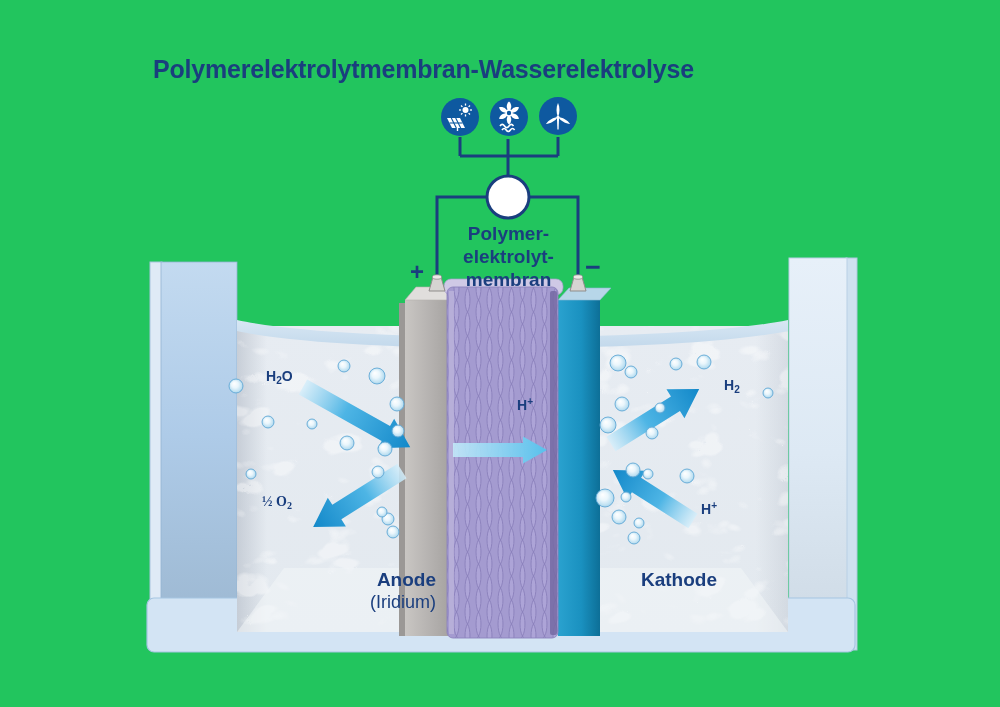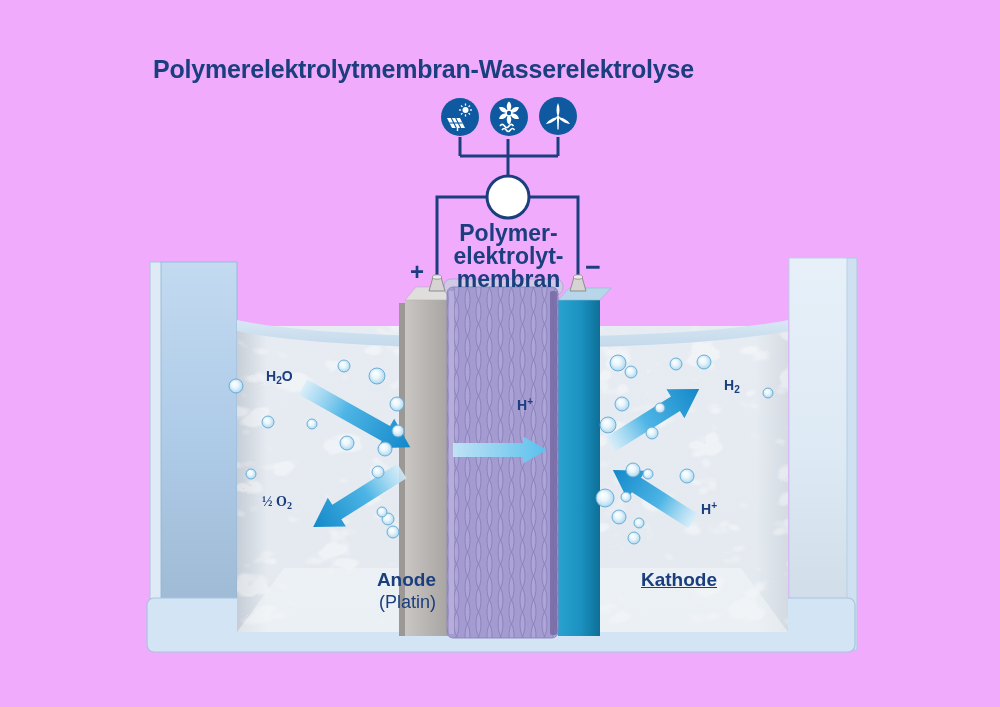--- a/index.html
+++ b/index.html
@@ -1,36 +1,36 @@
 <!DOCTYPE html>
 <html><head>
 <meta charset="utf-8">
 <style>
   html,body{margin:0;padding:0;background:#fff;}
-  .stage{position:relative;width:1000px;height:707px;background:#f0abfc;overflow:hidden;
+  .stage{position:relative;width:1000px;height:707px;background:#22c55e;overflow:hidden;
          font-family:"Liberation Sans",sans-serif;color:#1a3e7e;}
   .stage svg.scene{position:absolute;left:0;top:0;z-index:1;}
   .lbl{position:absolute;z-index:2;color:#1a3e7e;white-space:nowrap;}
   .title{left:153px;top:55px;font-size:25px;font-weight:bold;letter-spacing:-0.2px;}
   .plus{left:402px;top:258px;width:30px;text-align:center;font-size:24px;font-weight:bold;}
   .minus{left:578px;top:252px;width:30px;text-align:center;font-size:27px;font-weight:bold;}
-  .mem-label{left:430px;top:222px;width:157px;text-align:center;font-size:23px;font-weight:bold;line-height:23px;white-space:normal;}
+  .mem-label{left:430px;top:222px;width:157px;text-align:center;font-size:19px;font-weight:bold;line-height:23px;white-space:normal;}
   .chem{font-size:14px;font-weight:bold;}
   .chem sub{font-size:0.72em;vertical-align:-0.28em;}
   .chem sup{font-size:0.72em;vertical-align:0.5em;}
   .h2o{left:266px;top:368px;}
   .o2{left:262px;top:494px;font-family:Liberation Serif, serif;}
   .hplusm{left:517px;top:396px;}
   .h2g{left:724px;top:377px;}
   .hplusr{left:701px;top:500px;}
   .elabel{width:140px;text-align:right;white-space:normal;}
   .elabel .n{font-size:19px;font-weight:bold;line-height:23px;}
   .elabel .m{font-size:18px;font-weight:normal;line-height:23px;}
   .anode-label{left:296px;top:568px;}
-  .kathode-label{left:577px;top:568px;text-decoration:underline;}
+  .kathode-label{left:577px;top:568px;}
 </style>
 </head>
 <body>
 
 <div class="stage">
 
 <svg class="scene" width="1000" height="707" viewBox="0 0 1000 707">
   <defs>
     <linearGradient id="gLeftPanel" x1="0" y1="0" x2="0" y2="1">
       <stop offset="0" stop-color="#c3daf0"></stop>
@@ -284,20 +284,20 @@
 <div class="lbl chem o2"><span>½ </span><span>O</span><sub>2</sub></div>
 
 <div class="lbl chem hplusm"><span>H</span><sup>+</sup></div>
 
 <div class="lbl chem h2g"><span>H</span><sub>2</sub></div>
 
 <div class="lbl chem hplusr"><span>H</span><sup>+</sup></div>
 
 <div class="lbl elabel anode-label">
   <div class="n">Anode</div>
-  <div class="m">(Platin)</div>
+  <div class="m">(Iridium)</div>
 </div>
 
 <div class="lbl elabel kathode-label">
   <div class="n">Kathode</div>
 </div>
 
 </div>
 
 </body></html>

